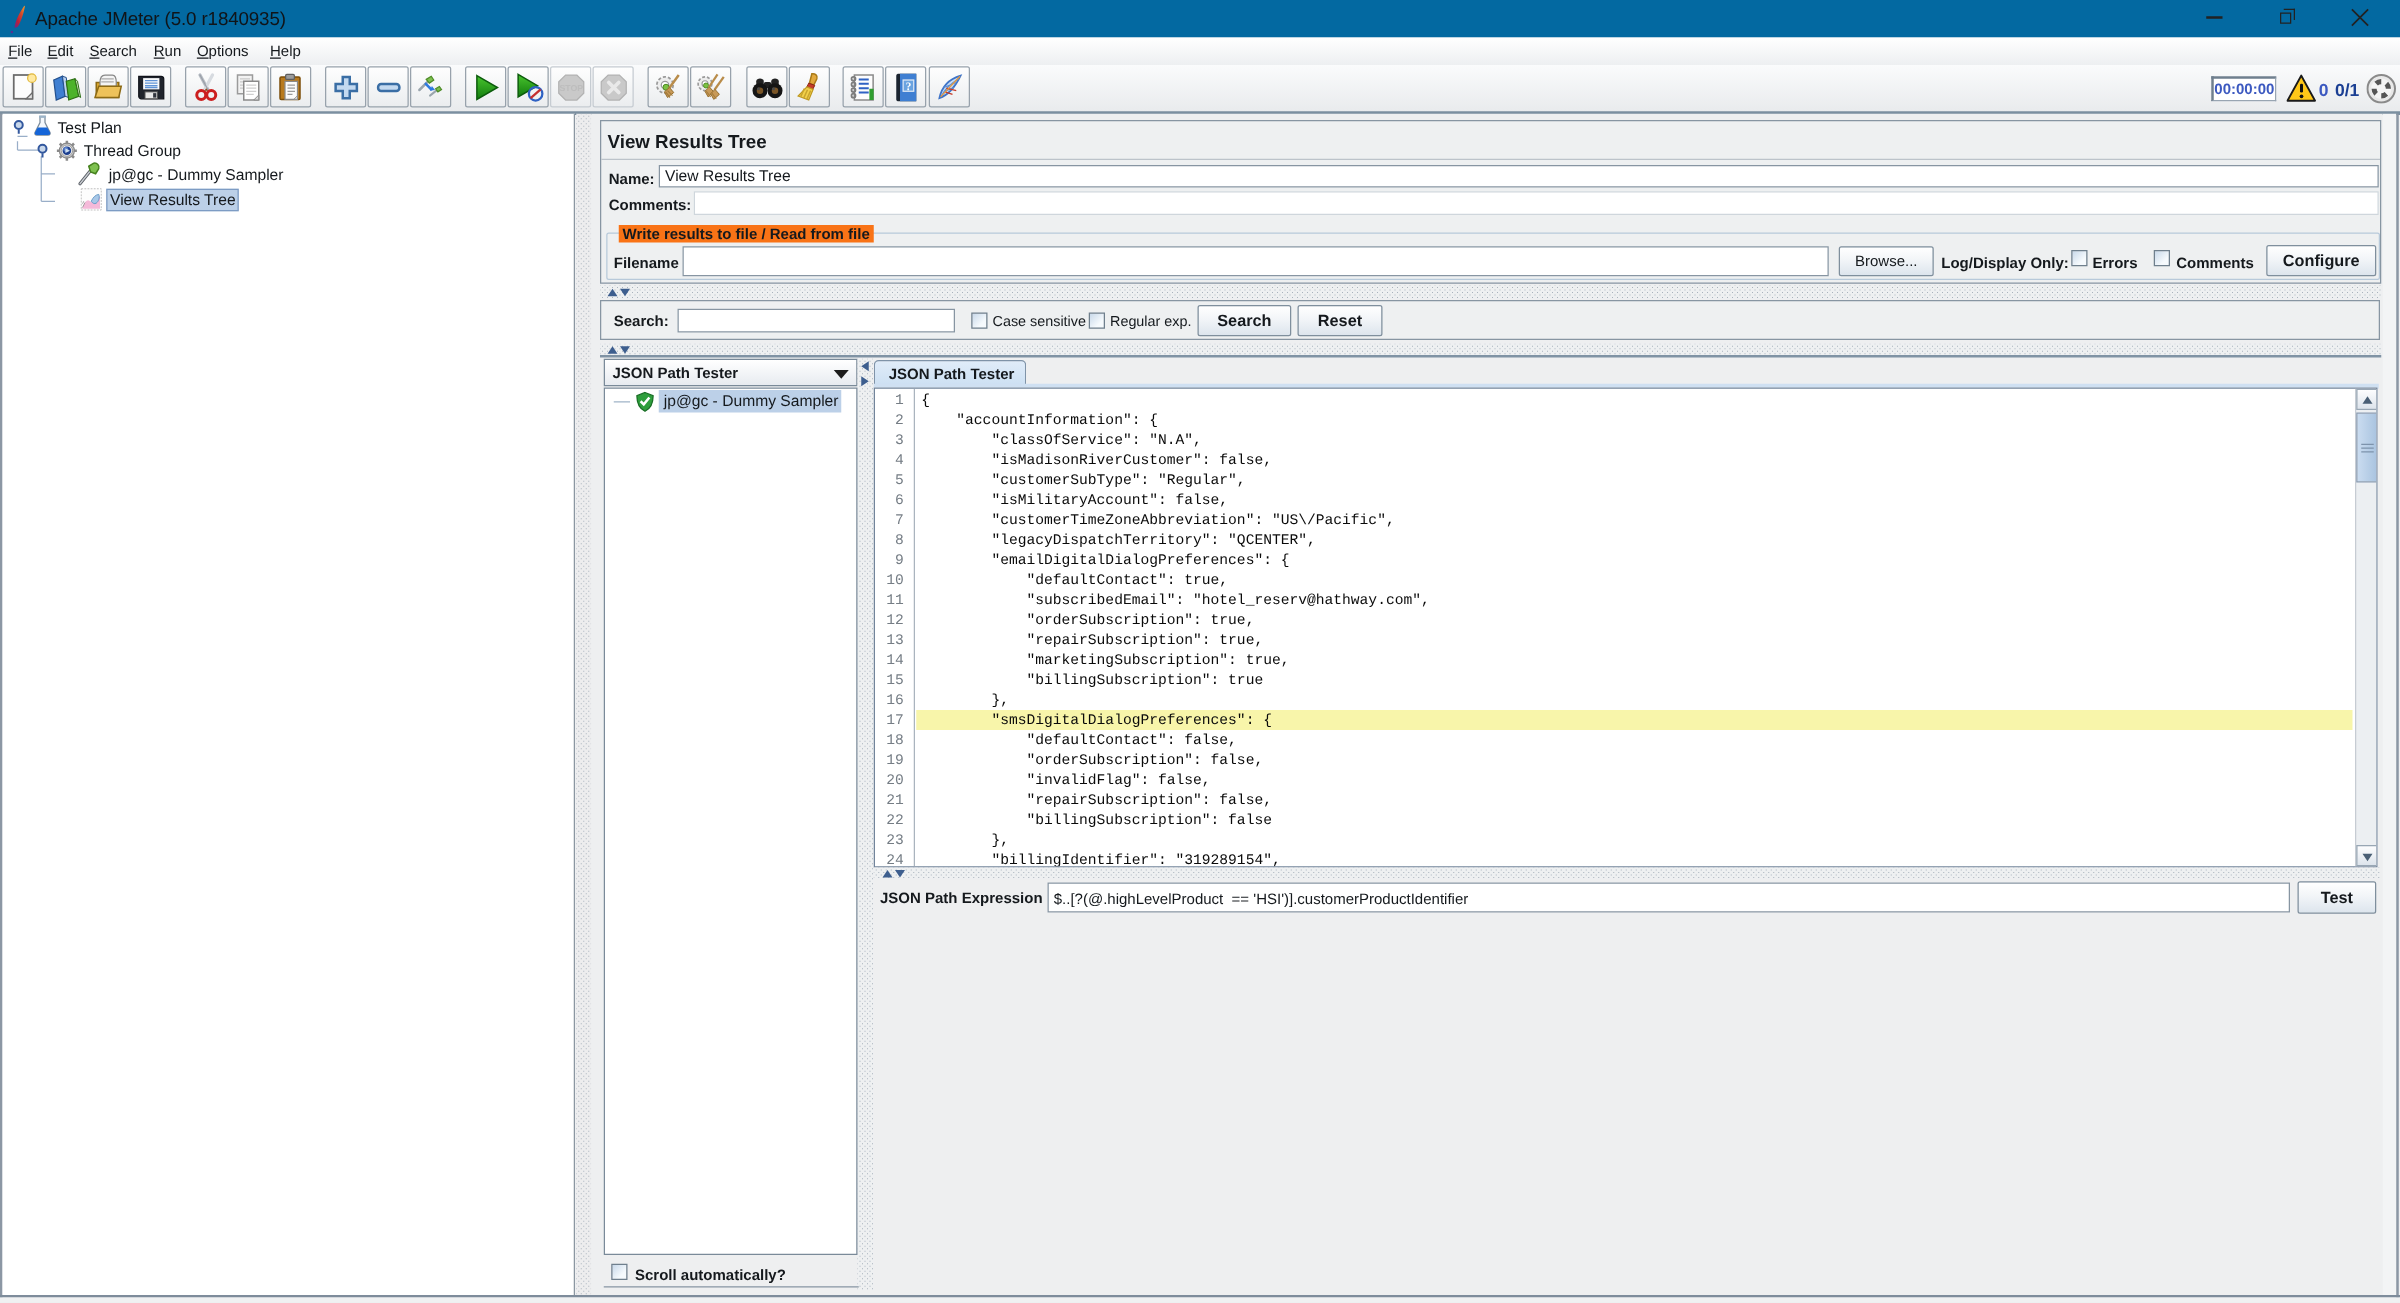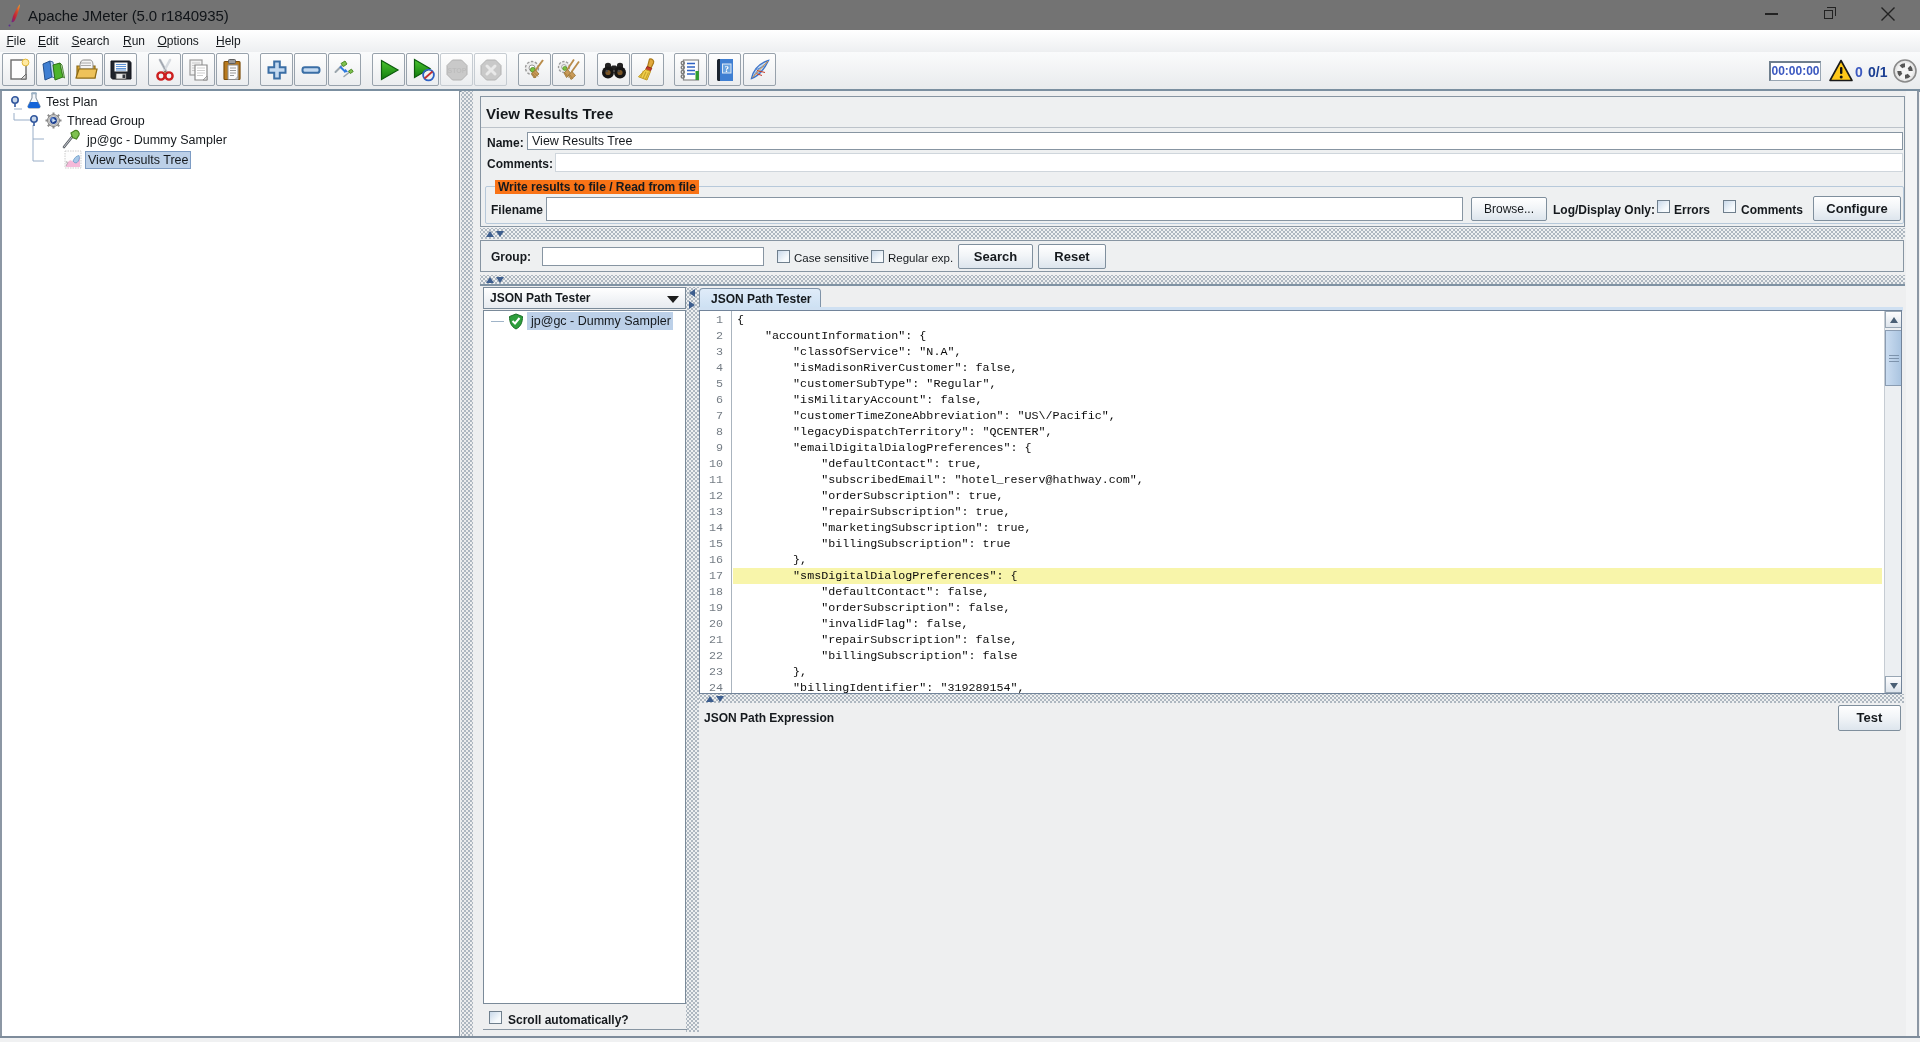--- a/index.html
+++ b/index.html
@@ -14,21 +14,21 @@
 .cb { position:absolute; width:13px; height:13px; border:1px solid #6f7f8d; background:linear-gradient(135deg,#c9d9ea,#f6fafd 70%); }
 .dots { background-image:radial-gradient(#a9b3bd 0.7px, transparent 0.8px), radial-gradient(#a9b3bd 0.7px, transparent 0.8px); background-size:4px 4px; background-position:0 0, 2px 2px; background-color:#eef0f1; }
 .tbtn { position:absolute; width:33px; height:33px; top:53px; background:linear-gradient(#fefefe,#ebedef); border:1px solid #98a2ac; border-radius:2px; }
 .tbtn svg { position:absolute; left:3px; top:3px; }
 .tbtn.dis { border-color:#c6ccd2; }
 .mono { font-family:"Liberation Mono", monospace; }
 </style>
 </head>
 <body>
 
-<div class="abs" style="left:0;top:0;width:1920px;height:30px;background:#737373;">
+<div class="abs" style="left:0;top:0;width:1920px;height:30px;background:#0369a1;">
   <svg class="abs" style="left:7px;top:3px;" width="16" height="24" viewBox="0 0 16 24">
     <defs>
         <linearGradient id="fg" x1="1" y1="0" x2="0" y2="1">
       <stop offset="0" stop-color="#f7a229"></stop>
           <stop offset="0.35" stop-color="#d6492a"></stop>
       <stop offset="0.7" stop-color="#b91e3c"></stop>
           <stop offset="1" stop-color="#5c2d91"></stop>
     </linearGradient>
       </defs>
     <path d="M12.5 1.5 C10 5 5.5 12 4.5 19 C5.5 19.5 7 19 8 17 C11 11 12.5 5 12.9 1.8 Z" fill="url(#fg)"></path>
@@ -366,21 +366,21 @@
     <div class="cb" style="left:1242px;top:103px;"></div>
     <div class="lbl" style="left:1260px;top:106px;">Comments</div>
     <div class="btn" style="left:1332px;top:99px;width:88px;height:25px;line-height:23px;">Configure</div>
   </div>
 
   <div class="abs dots" style="left:7px;top:137px;width:1425px;height:11px;"></div>
   <div class="abs" style="left:13px;top:140px;width:0;height:0;border-left:4px solid transparent;border-right:4px solid transparent;border-bottom:6px solid #3d5e8e;"></div>
   <div class="abs" style="left:23px;top:140px;width:0;height:0;border-left:4px solid transparent;border-right:4px solid transparent;border-top:6px solid #3d5e8e;"></div>
 
   <div class="abs" style="left:7px;top:149px;width:1424px;height:32px;border:1px solid #8795a2;background:#eef0f1;">
-    <div class="lbl" style="left:10px;top:9px;">Group:</div>
+    <div class="lbl" style="left:10px;top:9px;">Search:</div>
     <div class="tf" style="left:61px;top:6px;width:222px;height:19px;"></div>
     <div class="cb" style="left:296px;top:9px;"></div>
     <div class="plain" style="left:313px;top:11px;font-size:11.5px;">Case sensitive</div>
     <div class="cb" style="left:390px;top:9px;"></div>
     <div class="plain" style="left:407px;top:11px;font-size:11.5px;">Regular exp.</div>
     <div class="btn" style="left:477px;top:3px;width:75px;height:25px;line-height:23px;">Search</div>
     <div class="btn" style="left:557px;top:3px;width:68px;height:25px;line-height:23px;">Reset</div>
   </div>
 
   <div class="abs dots" style="left:7px;top:184px;width:1425px;height:9px;"></div>
@@ -481,15 +481,18 @@
         <div class="abs" style="left:4px;top:6px;width:0;height:0;border-left:4px solid transparent;border-right:4px solid transparent;border-top:6px solid #4a5f75;"></div>
       </div>
     </div>
   </div>
 
   <div class="abs dots" style="left:226px;top:603px;width:1205px;height:9px;"></div>
   <div class="abs" style="left:233px;top:605px;width:0;height:0;border-left:4px solid transparent;border-right:4px solid transparent;border-bottom:6px solid #3d5e8e;"></div>
   <div class="abs" style="left:243px;top:605px;width:0;height:0;border-left:4px solid transparent;border-right:4px solid transparent;border-top:6px solid #3d5e8e;"></div>
 
   <div class="lbl" style="left:231px;top:620px;">JSON Path Expression</div>
+  <div class="tf" style="left:365px;top:615px;width:994px;height:24px;">
+      <div class="plain" style="left:4px;top:5px;font-size:12px;">$..[?(@.highLevelProduct  == 'HSI')].customerProductIdentifier</div>
+    </div>
   <div class="btn" style="left:1365px;top:614px;width:63px;height:26px;line-height:24px;">Test</div>
 
 </div>
 
 </body></html>

